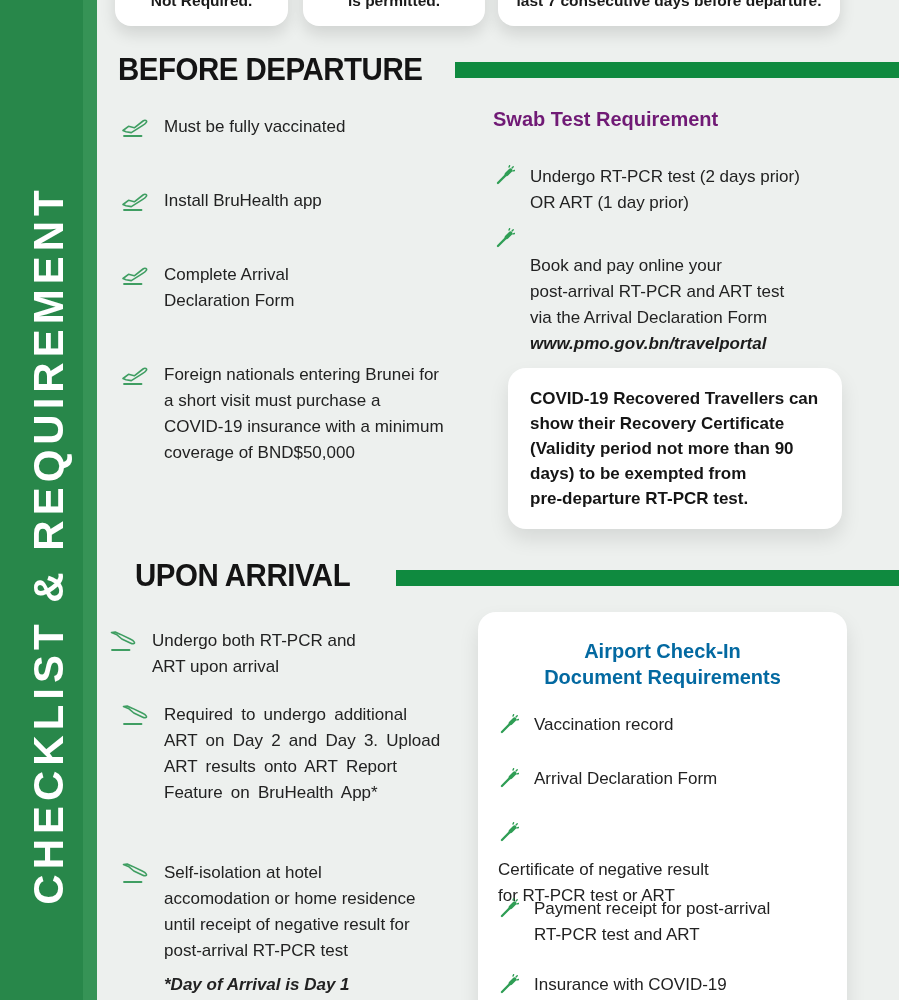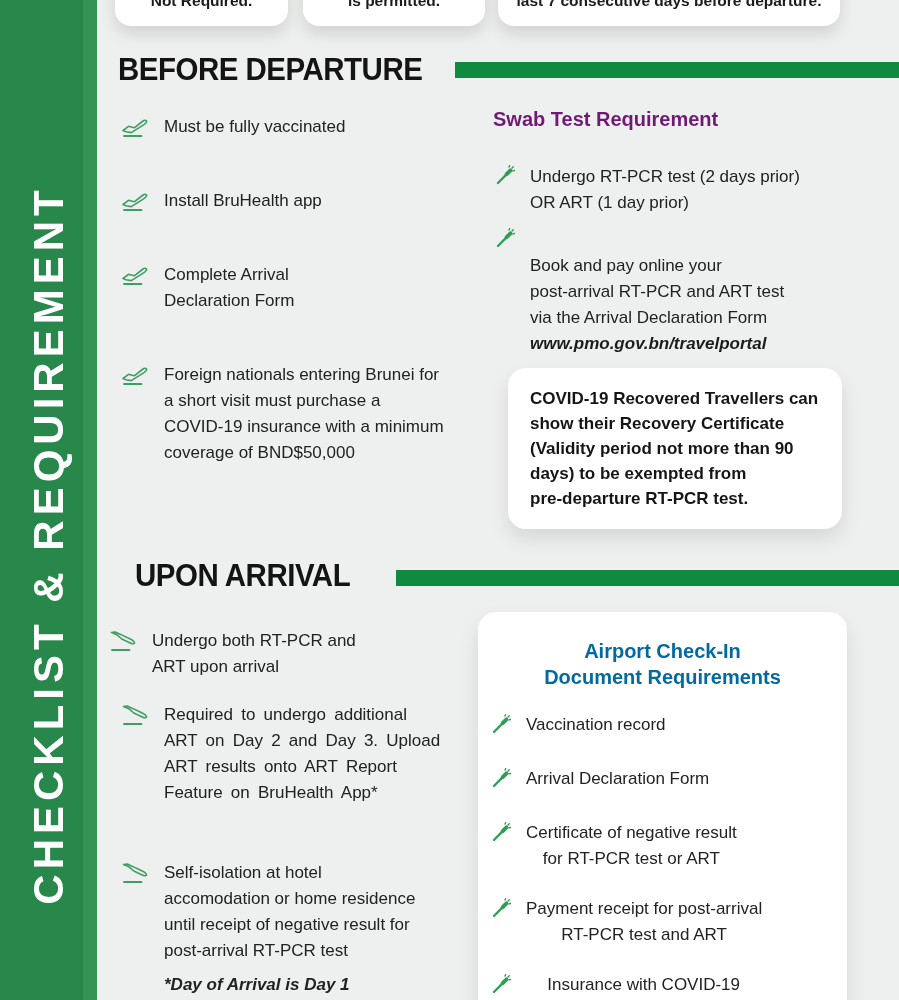--- a/index.html
+++ b/index.html
@@ -70,21 +70,21 @@
   }
   #recovered-card { left:508px; top:368px; width:334px; padding:18px 22px; }
   #recovered-card .item-text { font-weight:600; line-height:25px; color:#151515; }
 
   #checkin-card { left:478px; top:612px; width:369px; height:410px; }
   #checkin-title {
     margin:26px auto 0; width:280px; text-align:center;
     font-size:20px; font-weight:bold; color:#0369a1; line-height:26px;
     white-space:pre-line;
   }
-  .card-row { position:absolute; left:12px; display:flex; gap:14px;text-align:center; }
+  .card-row { position:absolute; left:20px; display:flex; gap:14px; }
   .card-row .icon-cell { flex:0 0 22px; padding-top:2px; }
 
   svg { display:block; }
 </style>
 </head>
 <body>
 
 <div id="canvas">
 
   <div id="sidebar">
@@ -249,21 +249,21 @@
   <svg width="21" height="21" viewBox="0 0 24 24" fill="none">
     <path d="M4.5 20.5 L14 11" stroke="#2f9e55" stroke-width="2.6" stroke-linecap="round"></path>
     <path d="M14.5 10.5 L18.8 6.2" stroke="#2f9e55" stroke-width="4.6" stroke-linecap="round"></path>
     <path d="M20.6 3.4 L22 2" stroke="#2f9e55" stroke-width="1.6" stroke-linecap="round"></path>
     <path d="M21.8 6.8 L23.6 6.3" stroke="#2f9e55" stroke-width="1.6" stroke-linecap="round"></path>
     <path d="M17.2 2.4 L17.8 0.8" stroke="#2f9e55" stroke-width="1.6" stroke-linecap="round"></path>
   </svg>
 </span>
       <span class="item-text">Arrival Declaration Form</span>
     </div>
-    <div class="card-row" style="top:208px;">
+    <div class="card-row" style="top:208px;flex-direction:column;">
       <span class="icon-cell">
   <svg width="21" height="21" viewBox="0 0 24 24" fill="none">
     <path d="M4.5 20.5 L14 11" stroke="#2f9e55" stroke-width="2.6" stroke-linecap="round"></path>
     <path d="M14.5 10.5 L18.8 6.2" stroke="#2f9e55" stroke-width="4.6" stroke-linecap="round"></path>
     <path d="M20.6 3.4 L22 2" stroke="#2f9e55" stroke-width="1.6" stroke-linecap="round"></path>
     <path d="M21.8 6.8 L23.6 6.3" stroke="#2f9e55" stroke-width="1.6" stroke-linecap="round"></path>
     <path d="M17.2 2.4 L17.8 0.8" stroke="#2f9e55" stroke-width="1.6" stroke-linecap="round"></path>
   </svg>
 </span>
       <span class="item-text">Certificate of negative result

